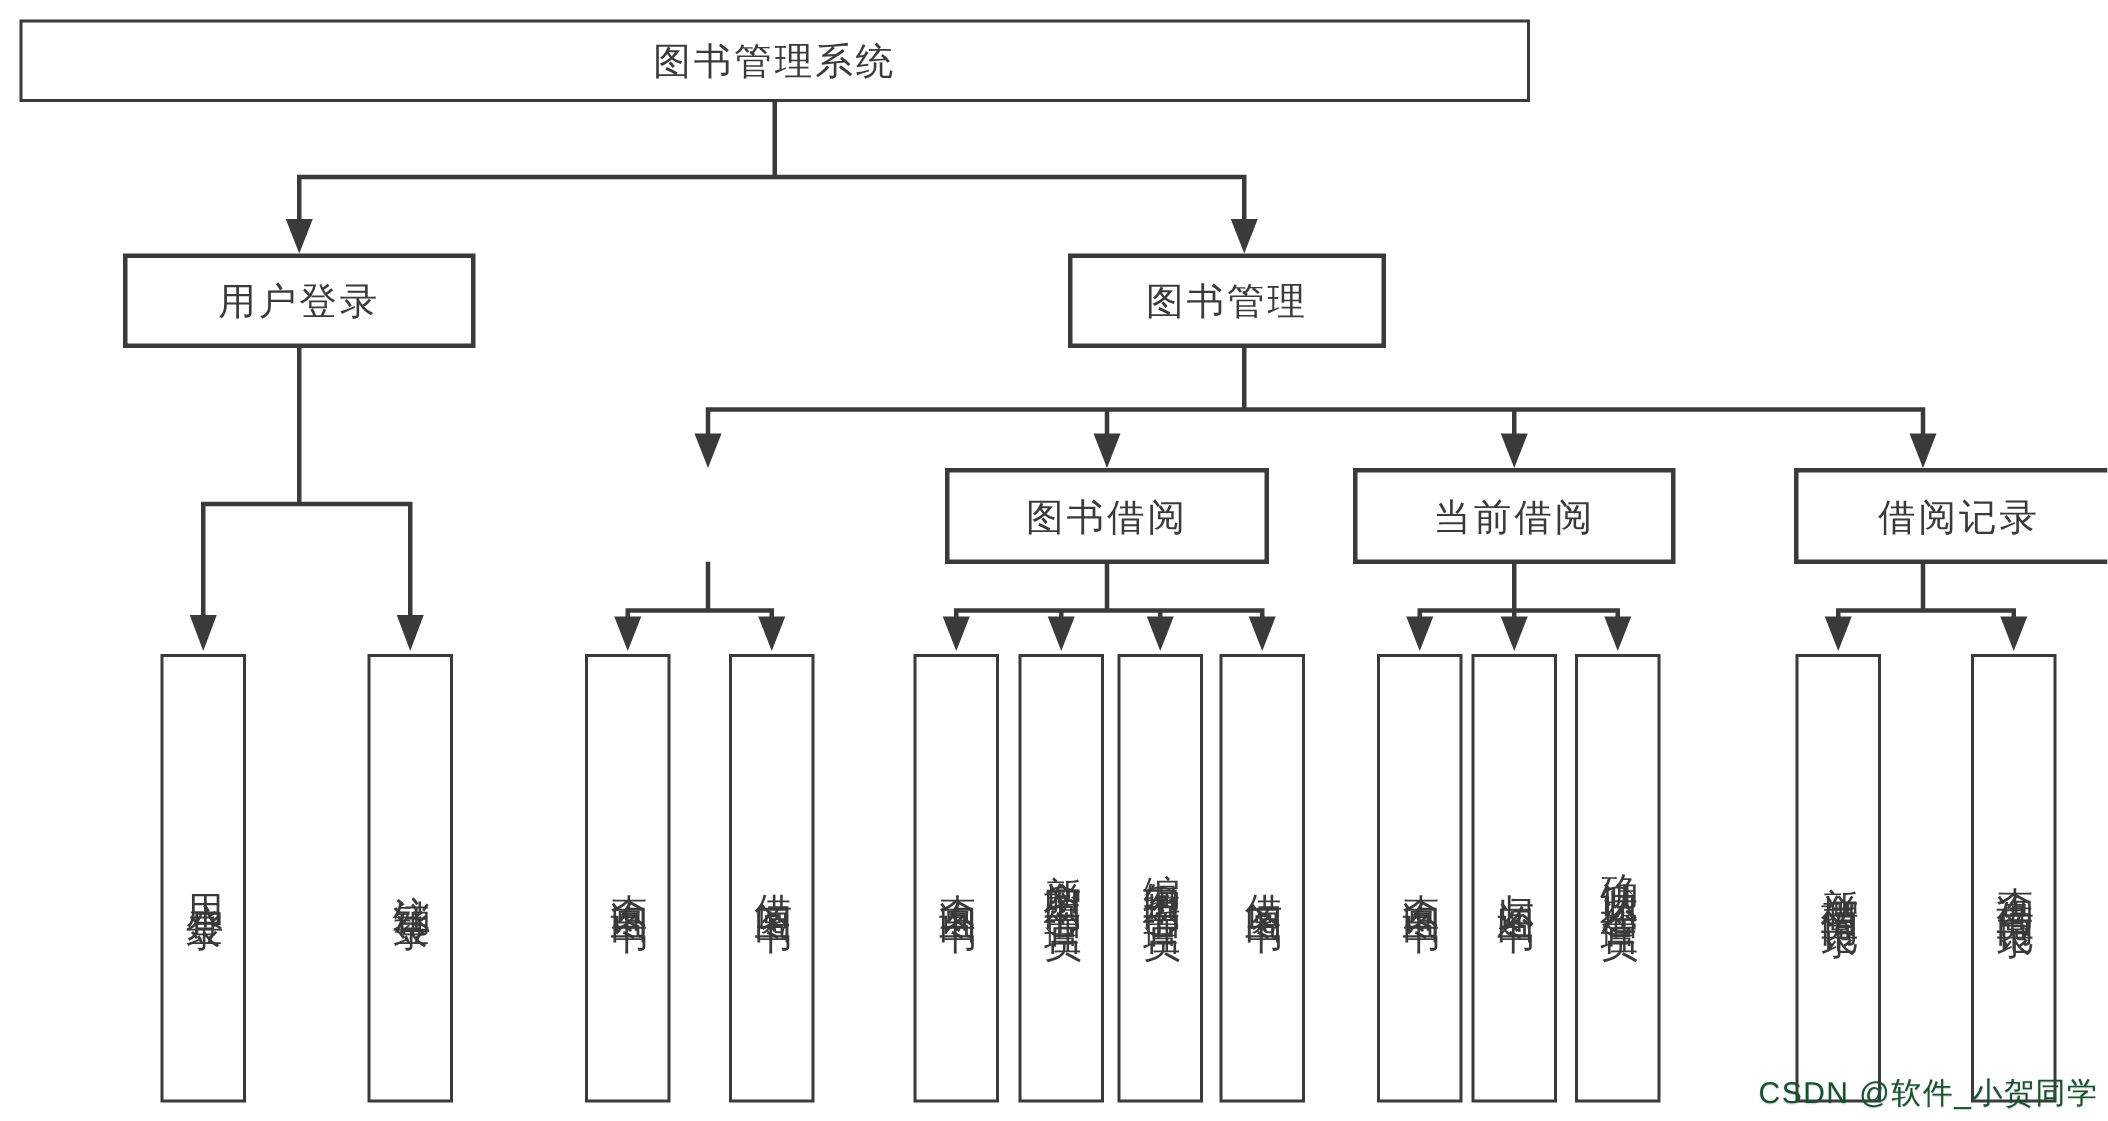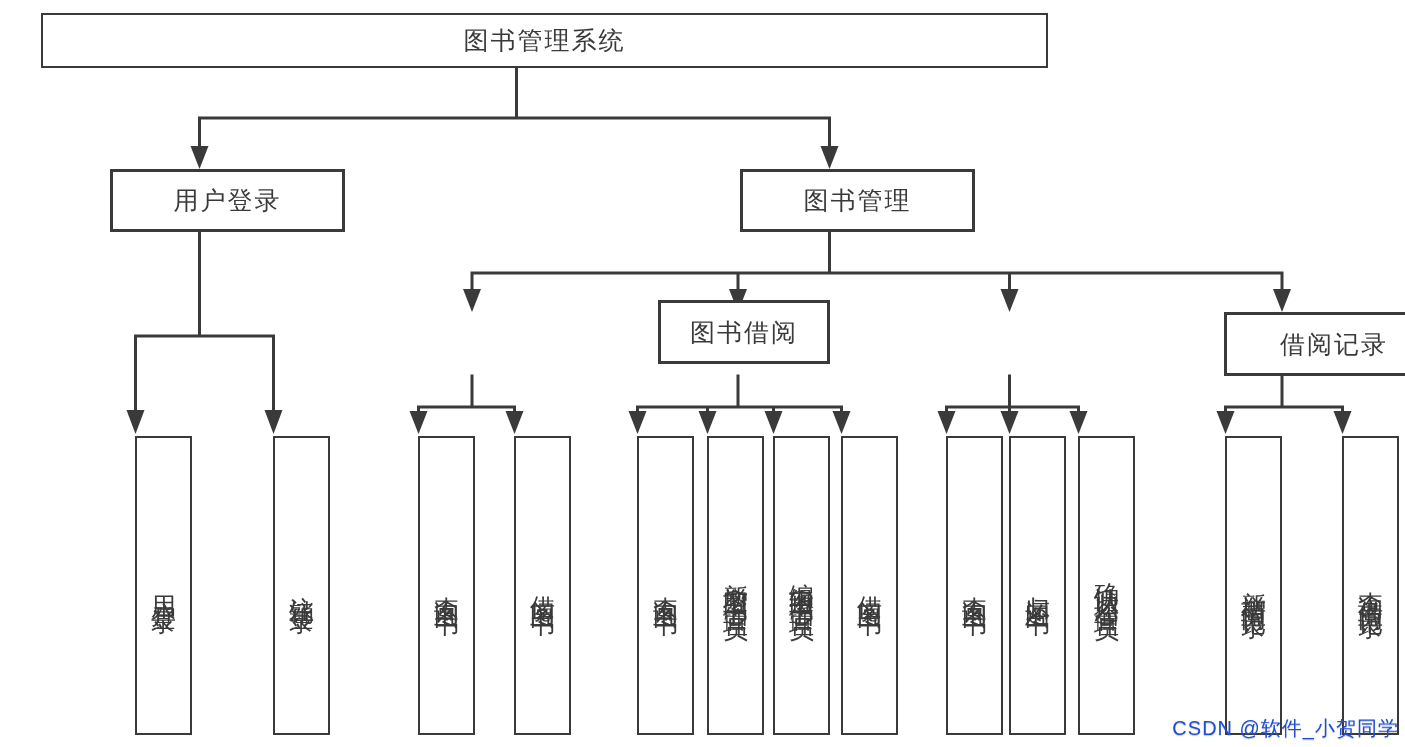--- a/index.html
+++ b/index.html
@@ -28,27 +28,26 @@
     position: absolute;
     border: 3px solid #3a3a3a;
     background: #ffffff;
     display: flex;
     align-items: center;
     justify-content: center;
     color: #3a3a3a;
     font-size: 25px;
     letter-spacing: 2px;
     text-align: center;
-    margin-left: 28px;
   }
   .box.root   { left: 13px;   top: 13px;  width: 1007px; height: 55px; border-width: 2px; }
   .box.l1a    { left: 82px;   top: 169px; width: 235px;  height: 63px; }
-  .box.l1b    { left: 712px;  top: 169px; width: 235px;  height: 63px; }
+  .box.l1b    { left: 712px;  top: 169px; width: 212px;  height: 63px; }
   .box.l2a    { left: 363px;  top: 312px; width: 218px;  height: 64px; }
-  .box.l2b    { left: 630px;  top: 300px; width: 172px;  height: 64px; }
+  .box.l2b    { left: 630px;  top: 312px; width: 216px;  height: 64px; }
   .box.l2c    { left: 902px;  top: 312px; width: 215px;  height: 64px; }
   .box.l2d    { left: 1196px; top: 312px; width: 220px;  height: 64px; }
   .box.leaf {
     top: 436px;
     width: 57px;
     height: 299px;
     border-width: 2px;
     writing-mode: vertical-rl;
     text-orientation: mixed;
     letter-spacing: 5px;
@@ -65,21 +64,21 @@
   .leaf.p9  { left: 918px; }
   .leaf.p10 { left: 981px; }
   .leaf.p11 { left: 1050px; }
   .leaf.p12 { left: 1197px; }
   .leaf.p13 { left: 1314px; }
   .watermark {
     position: absolute;
     right: 6px;
     bottom: 5px;
     font-size: 20px;
-    color: #1d4ed8;
+    color: #14532d;
     letter-spacing: 1px;
     text-shadow: 0 1px 1px rgba(90,90,90,0.35);
     white-space: nowrap;
   }
 </style>
 </head>
 <body>
 
 <div class="stage">
 
@@ -132,20 +131,21 @@
       <polygon points="1342.5,434 1333.5,411 1351.5,411"></polygon>
     </g>
   </svg>
 
   <div class="box root">图书管理系统</div>
 
   <div class="box l1a">用户登录</div>
   <div class="box l1b">图书管理</div>
 
   <div class="box l2b">图书借阅</div>
+  <div class="box l2c">当前借阅</div>
   <div class="box l2d">借阅记录</div>
 
   <div class="box leaf p1">用户登录</div>
   <div class="box leaf p2">注销登录</div>
 
   <div class="box leaf p3">查询图书</div>
   <div class="box leaf p4">借阅图书</div>
 
   <div class="box leaf p5">查询图书</div>
   <div class="box leaf p6">新增图书（管理员）</div>

